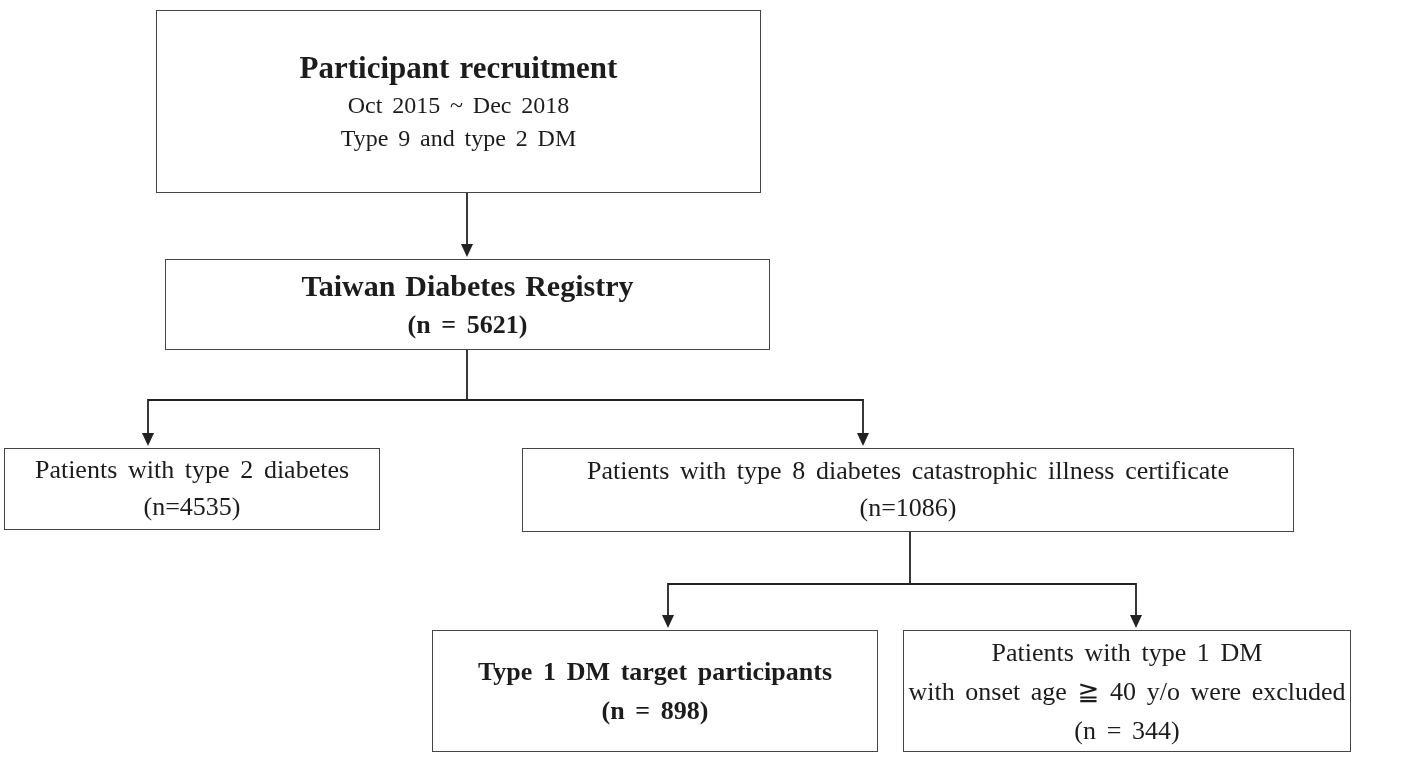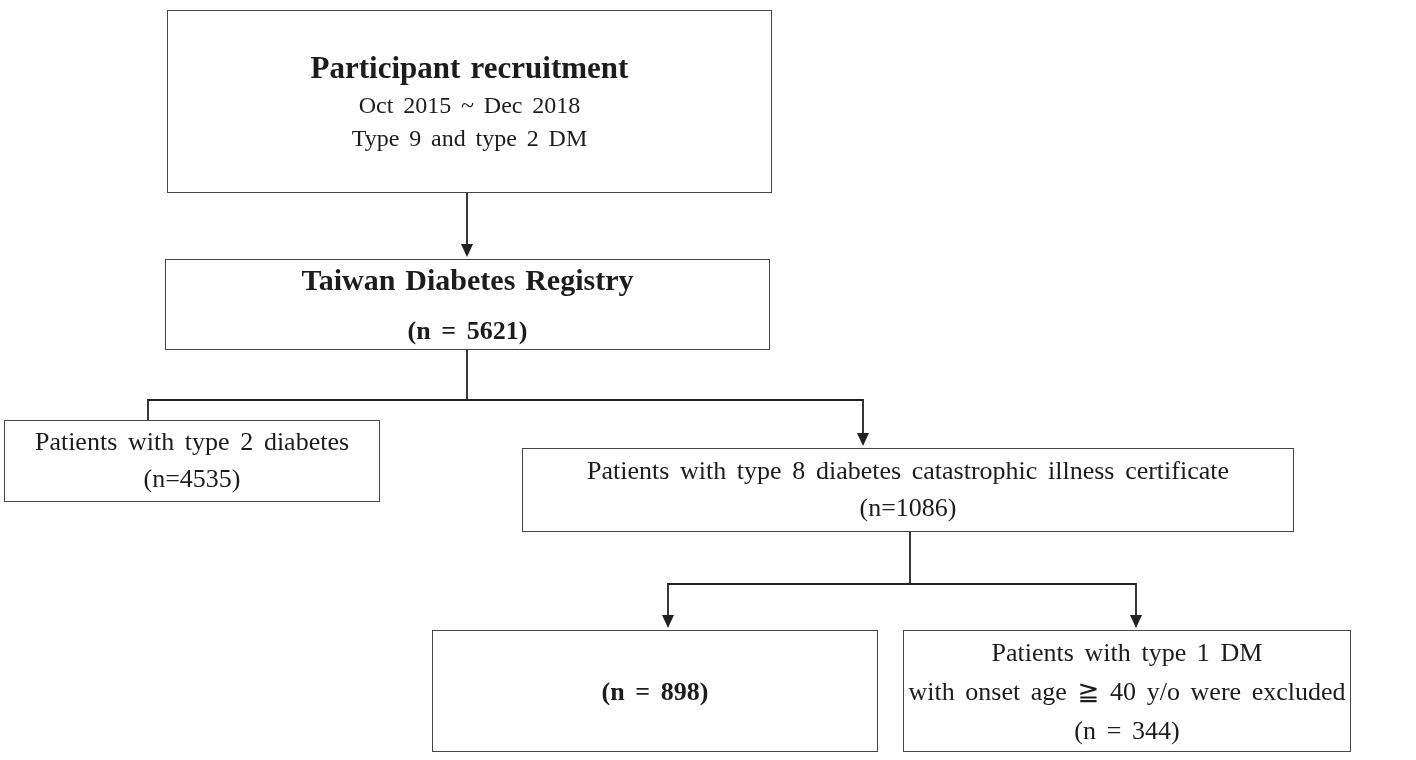--- a/index.html
+++ b/index.html
@@ -31,23 +31,23 @@
     border:1.6px solid var(--border);
     background:var(--background);
     display:flex;
     flex-direction:column;
     align-items:center;
     justify-content:center;
     text-align:center;
     word-spacing:0.16em;
     line-height:1.38;
   }
-  .box-recruitment{ left:167px; top:10px;  width:605px; height:183px; font-size:24px; padding:4px 10px; }
-  .box-registry   { left:165px; top:259px; width:605px; height:91px;  font-size:26px;justify-content:space-between; }
-  .box-type2      { left:4px;   top:420px; width:376px; height:82px;  font-size:26px; line-height:1.42; }
+  .box-recruitment{ left:156px; top:10px;  width:605px; height:183px; font-size:24px; padding:4px 10px; }
+  .box-registry   { left:165px; top:259px; width:605px; height:91px;  font-size:26px; }
+  .box-type2      { left:4px;   top:448px; width:376px; height:82px;  font-size:26px; line-height:1.42; }
   .box-type1cert  { left:522px; top:448px; width:772px; height:84px;  font-size:26px; line-height:1.42; }
   .box-target     { left:432px; top:630px; width:446px; height:122px; font-size:26px; font-weight:bold; line-height:1.5; }
   .box-excluded   { left:903px; top:630px; width:448px; height:122px; font-size:26px; line-height:1.5; }
   .box-title{
     font-weight:bold;
     font-size:31px;
     line-height:1.35;
     word-spacing:0.08em;
   }
   .box-registry .box-title{ font-size:30px; }
@@ -95,20 +95,21 @@
     <div class="box-line">Patients with type 2 diabetes</div>
     <div class="box-line">(n=4535)</div>
   </div>
 
   <div class="box box-type1cert">
     <div class="box-line">Patients with type 8 diabetes catastrophic illness certificate</div>
     <div class="box-line">(n=1086)</div>
   </div>
 
   <div class="box box-target">
+    <div class="box-line">Type 1 DM target participants</div>
     <div class="box-line">(n = 898)</div>
   </div>
 
   <div class="box box-excluded">
     <div class="box-line">Patients with type 1 DM</div>
     <div class="box-line">with onset age ≧ 40 y/o were excluded</div>
     <div class="box-line">(n = 344)</div>
   </div>
 
 </div>

